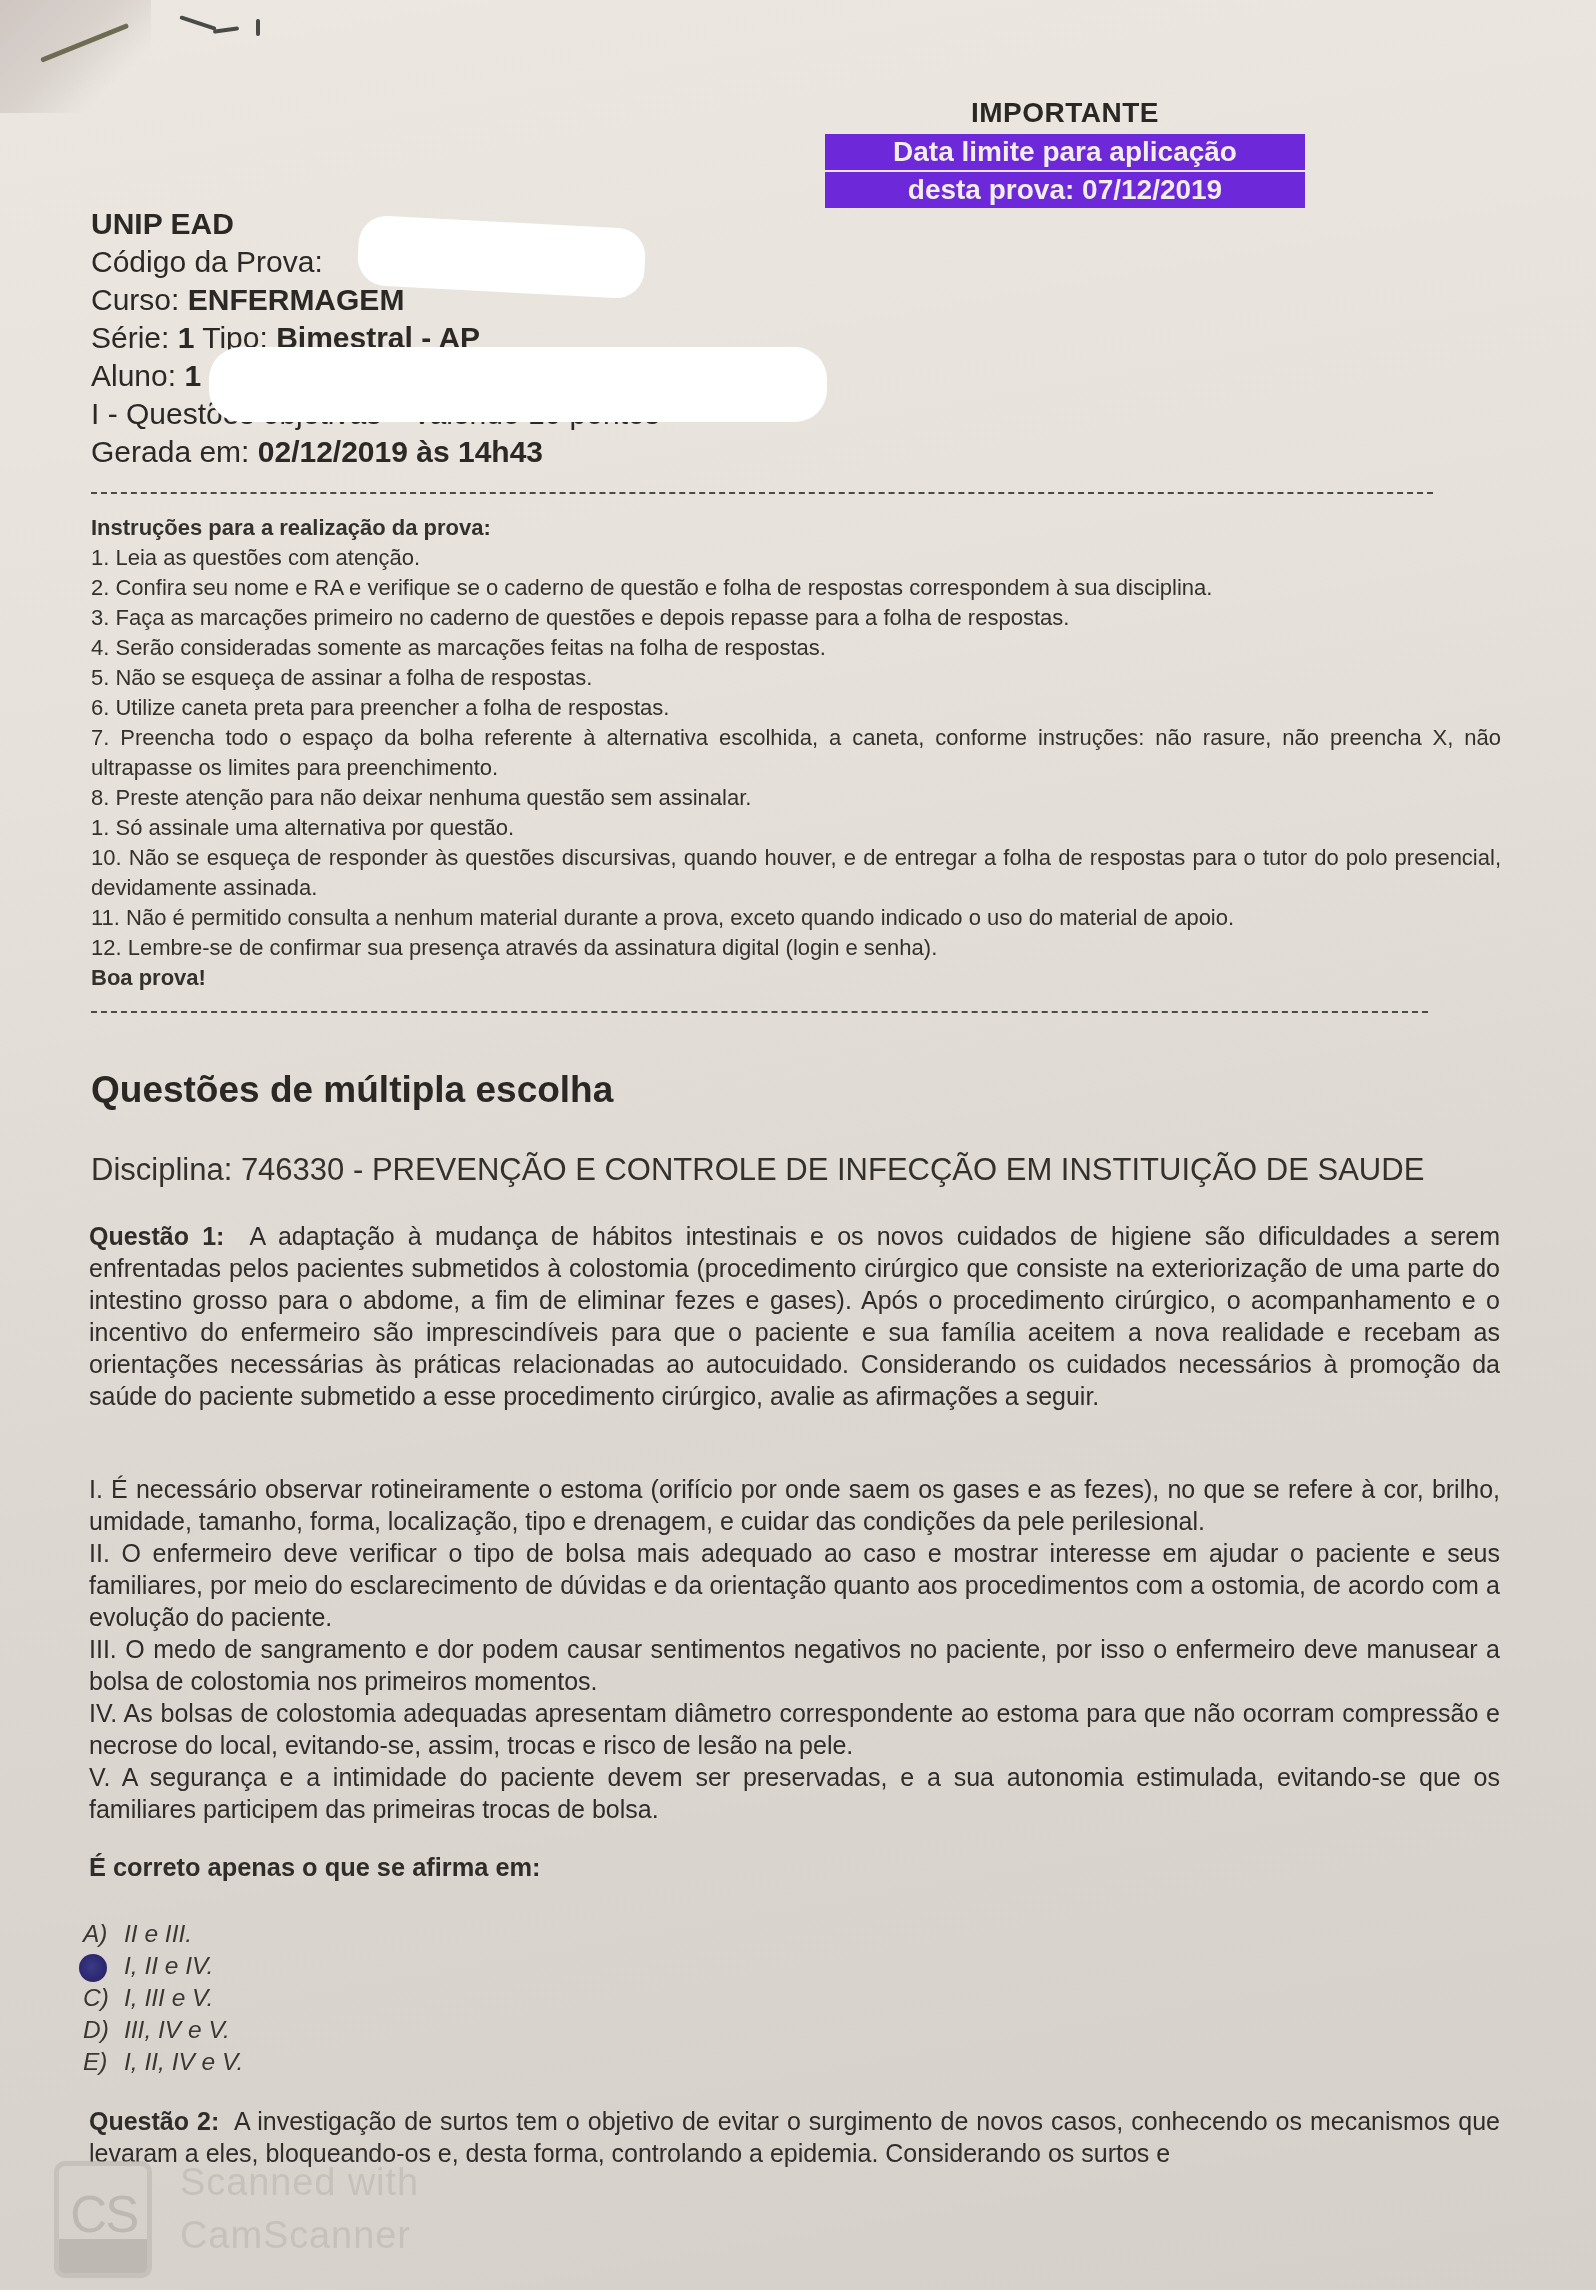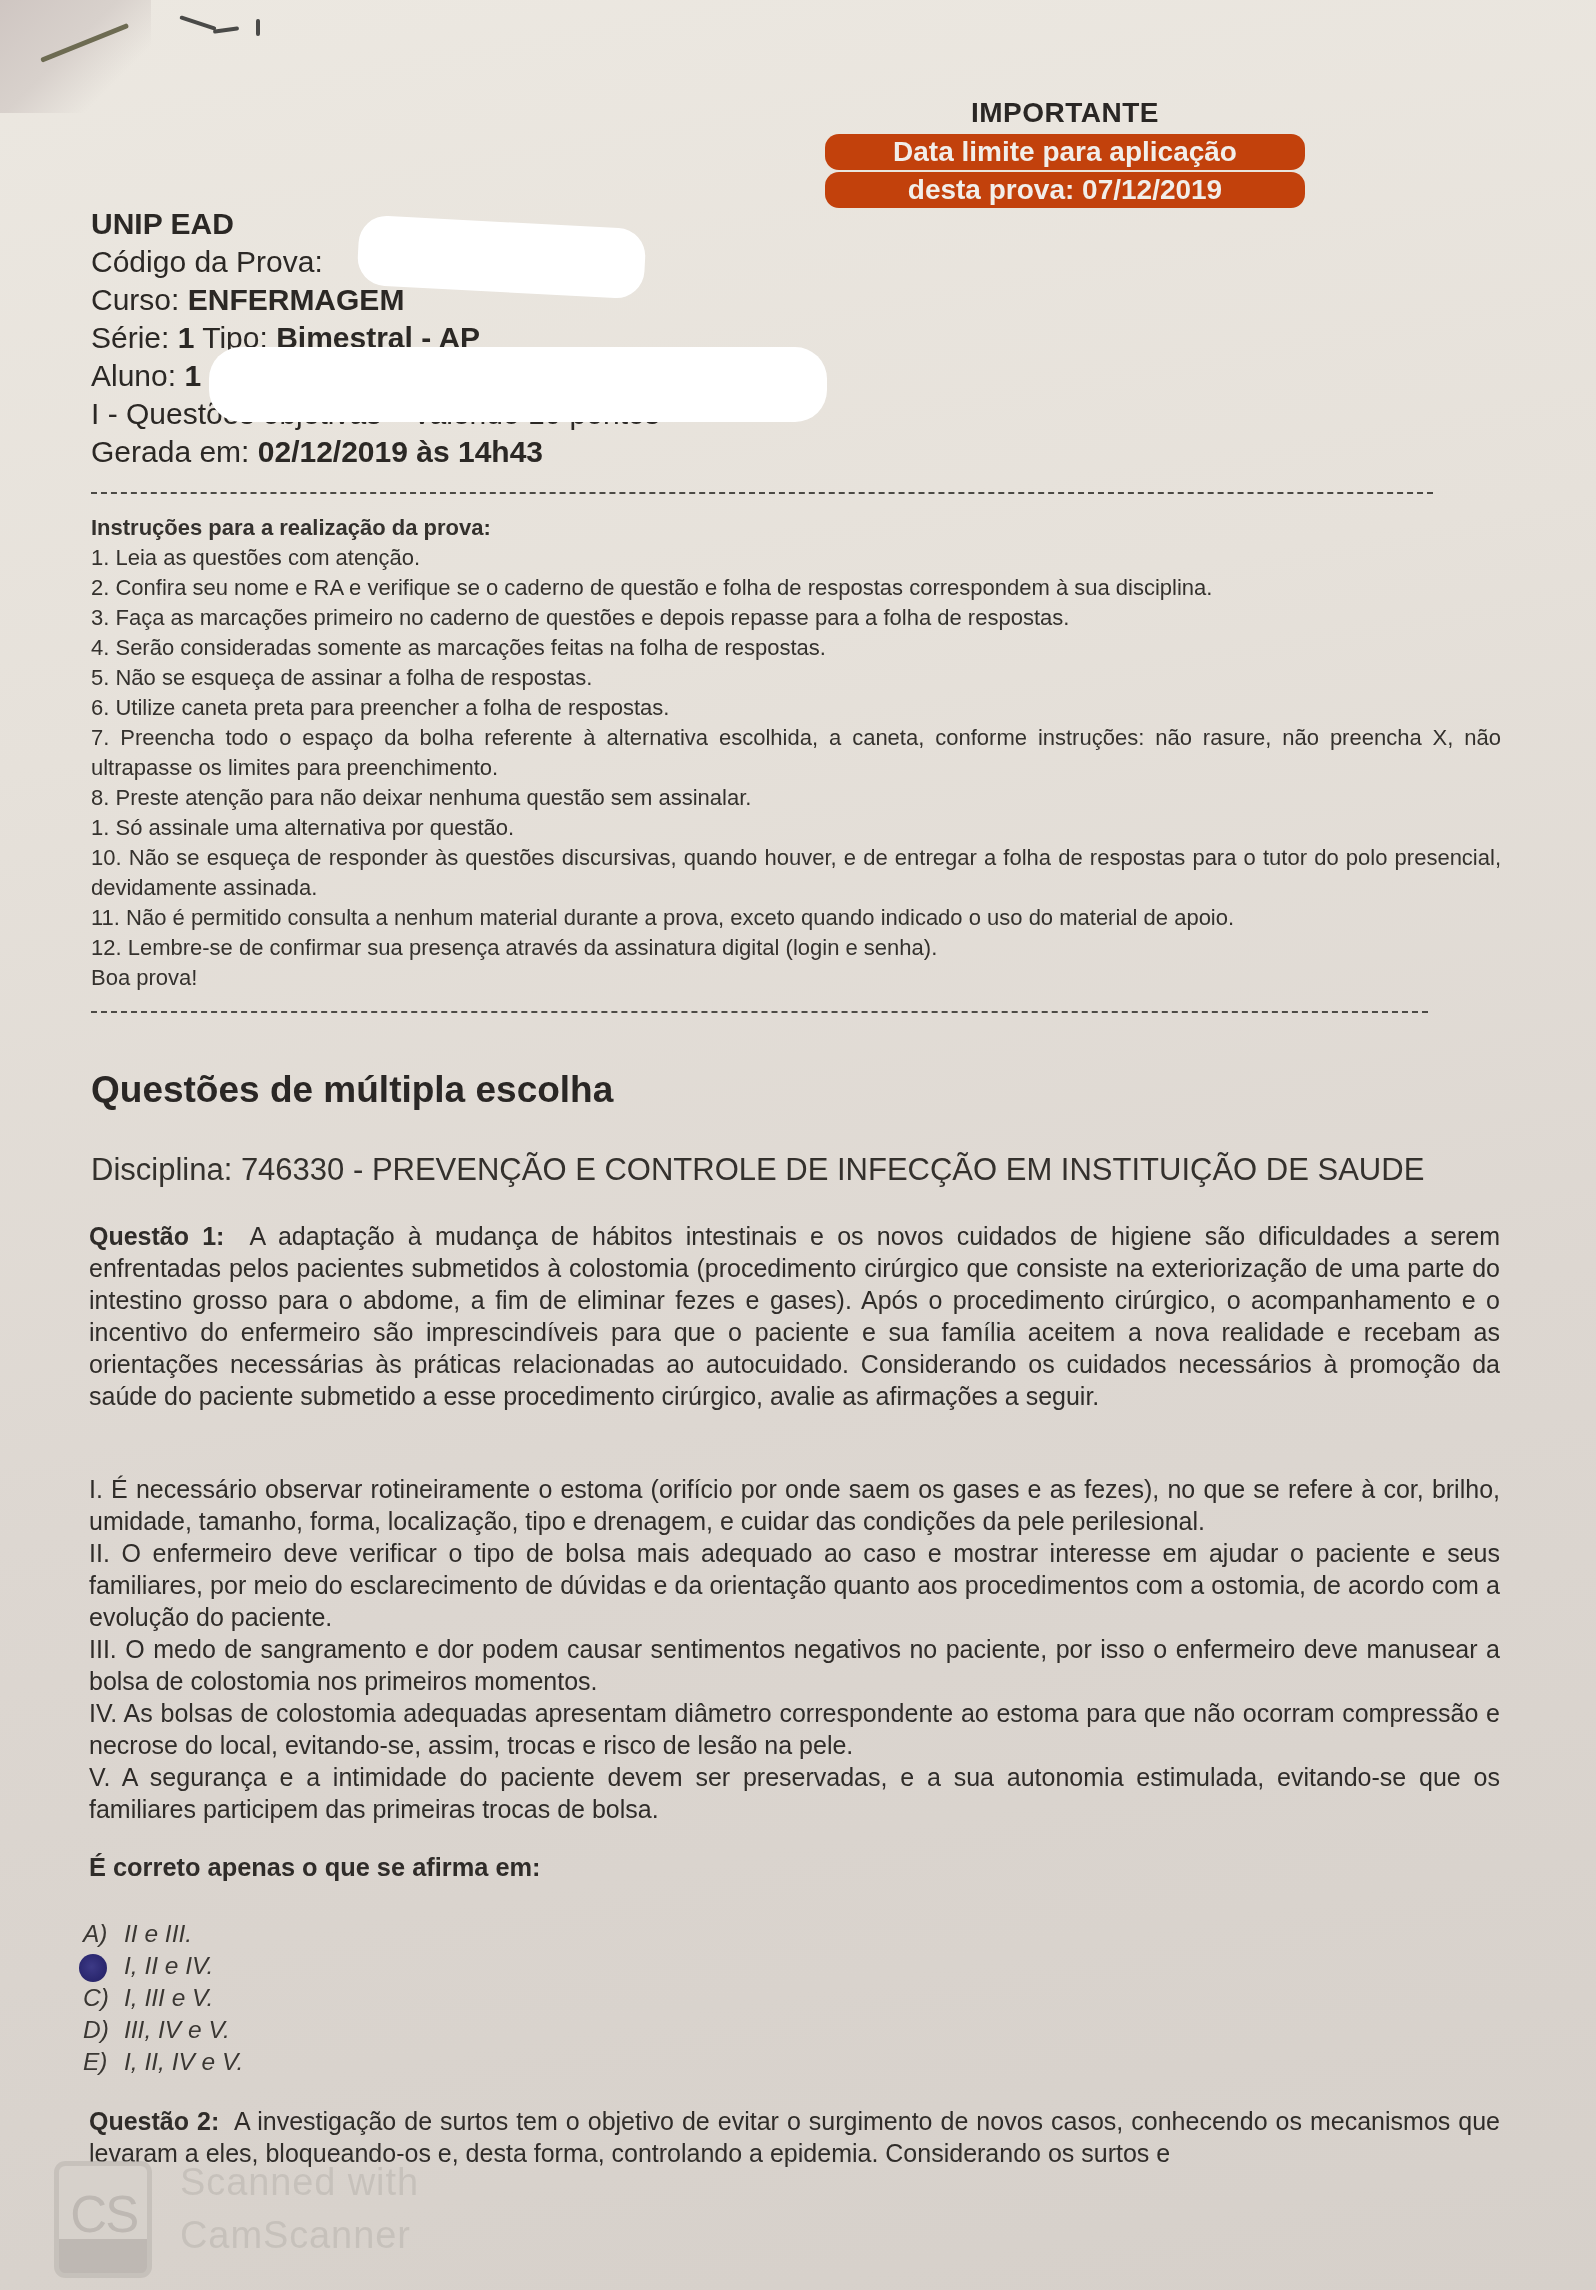--- a/index.html
+++ b/index.html
@@ -51,30 +51,29 @@
     }
     .important-title {
       font-weight: bold;
       font-size: 28px;
       letter-spacing: 0.5px;
       color: #2a2725;
       height: 38px;
       line-height: 38px;
     }
     .important-band {
-      background: #c2410c;
+      background: #6d28d9;
       color: #f1eeea;
       font-weight: bold;
       font-size: 28px;
       height: 36px;
       line-height: 36px;
       margin-top: 1.9px;
       width: 480px;
       margin-left: 0;
-      border-radius: 14px;
     }
 
     
     .header {
       position: absolute;
       left: 91px;
       top: 205px;
       font-size: 30px;
       line-height: 38px;
     }
@@ -98,21 +97,21 @@
       position: absolute;
       left: 91px;
       top: 513px;
       width: 1410px;
       font-size: 22px;
       line-height: 30px;
       color: #34312d;
     }
     .instructions .title { font-weight: bold; }
     .instructions .item { text-align: justify; }
-    .instructions .bold { font-weight: normal; }
+    .instructions .bold { font-weight: bold; }
 
     .section-title {
       position: absolute;
       left: 91px;
       top: 1069px;
       font-size: 37px;
       font-weight: bold;
       color: #2a2725;
     }
     .discipline {

